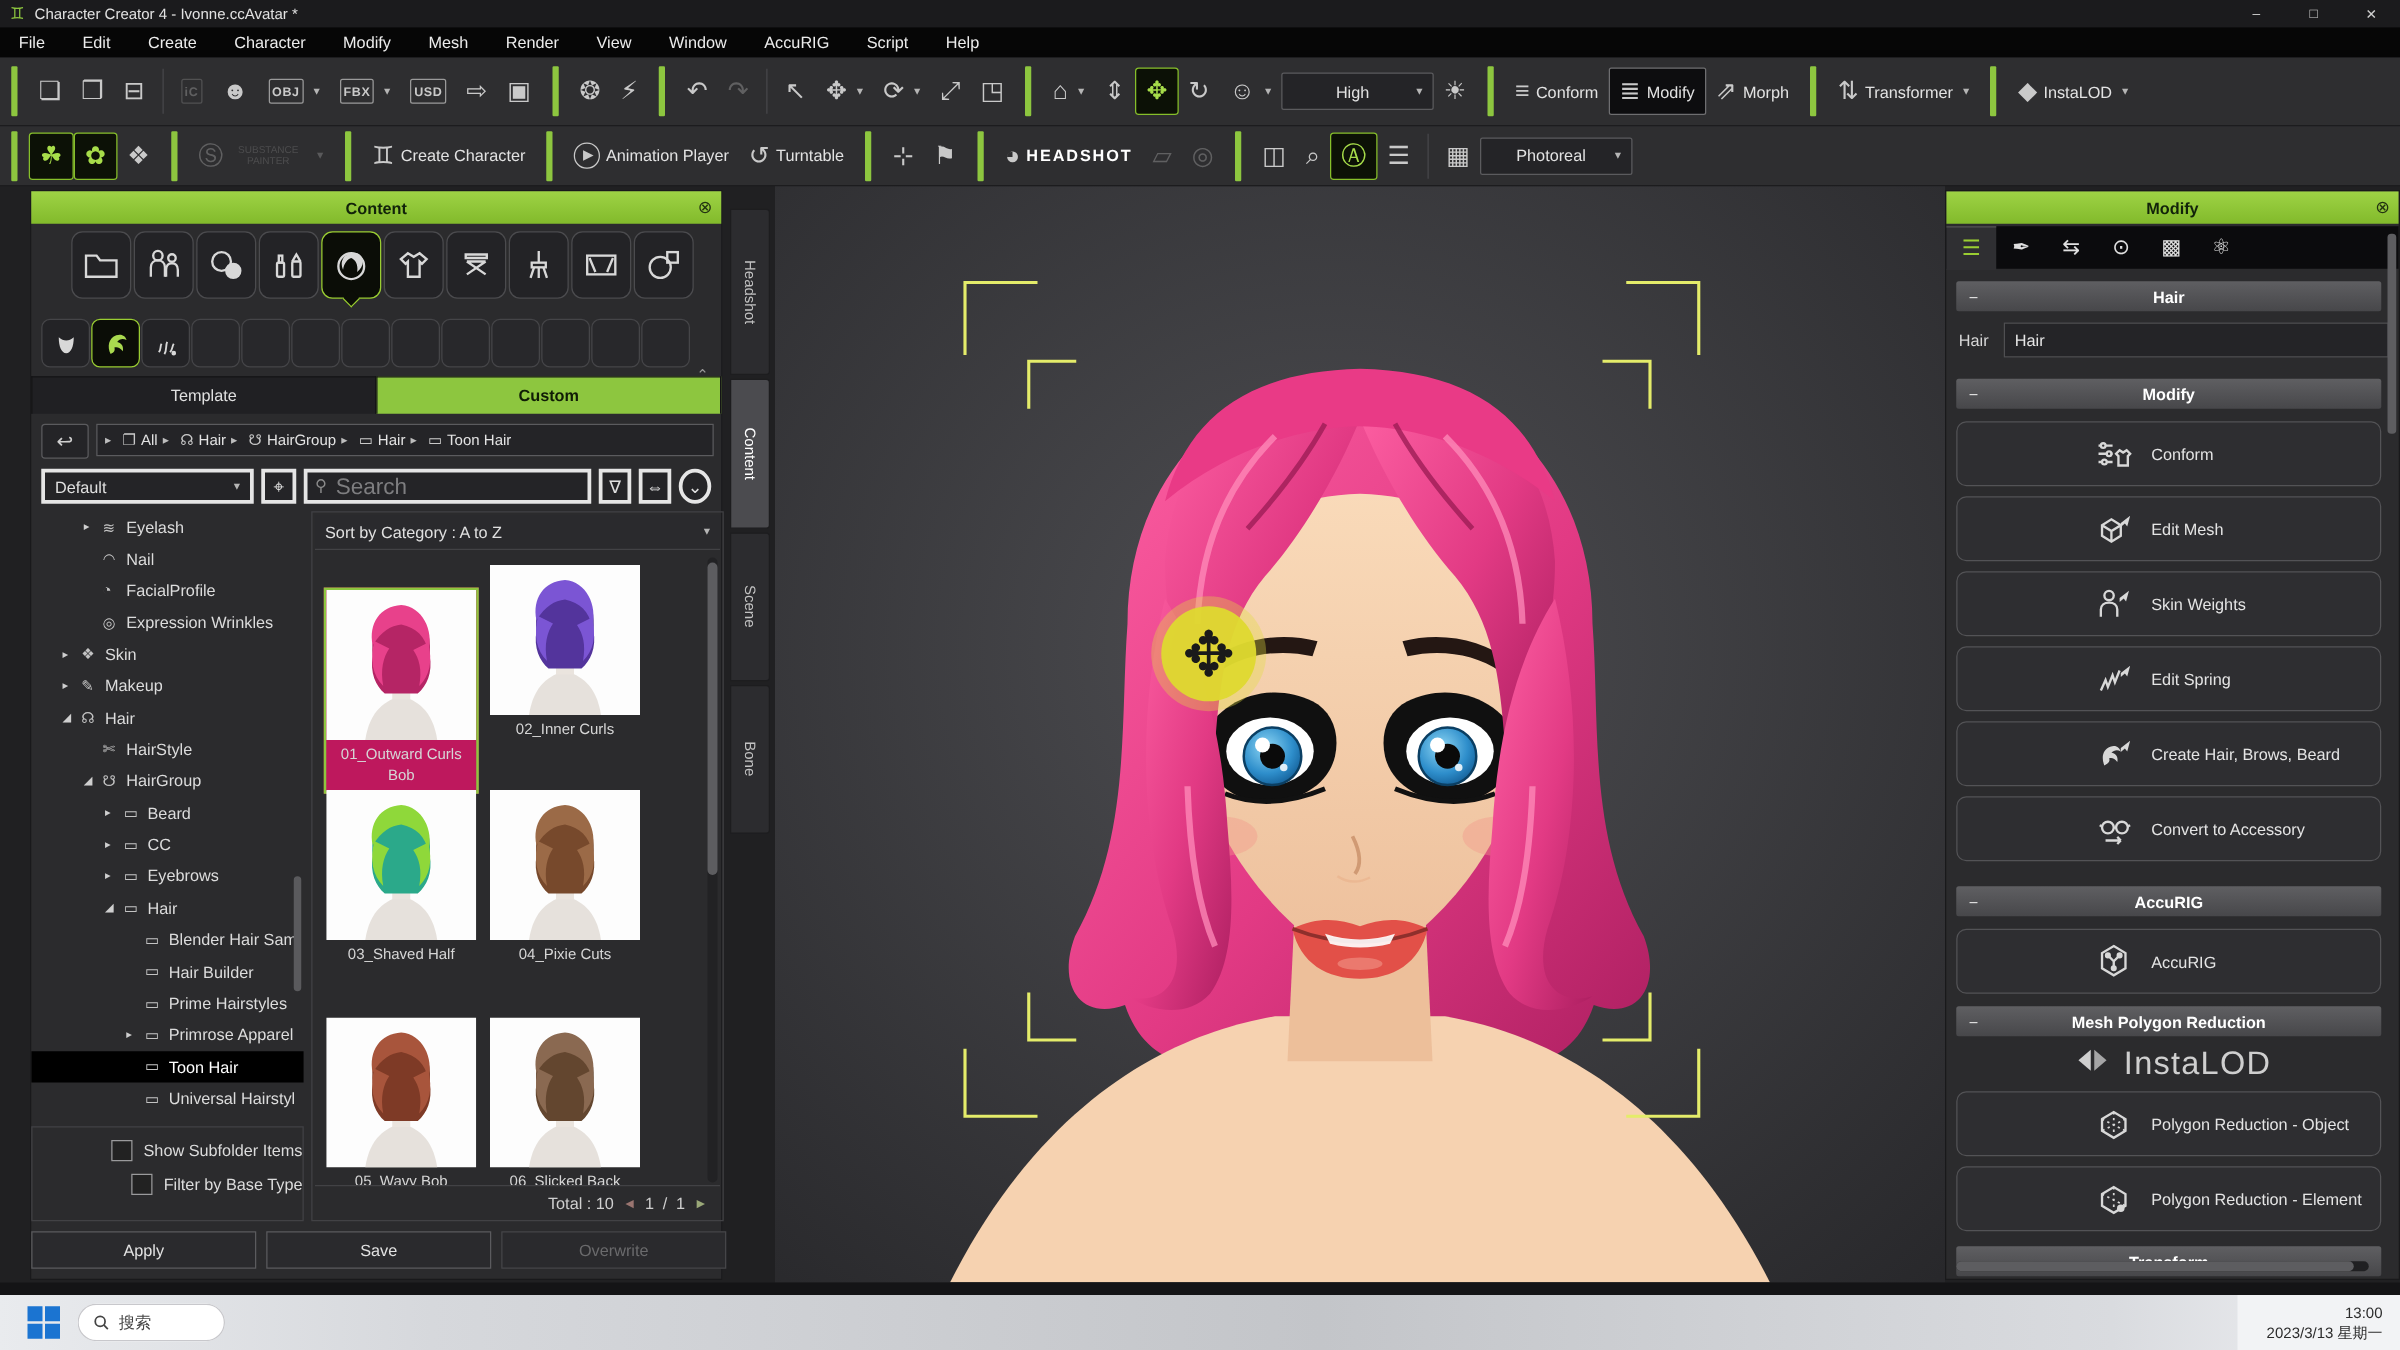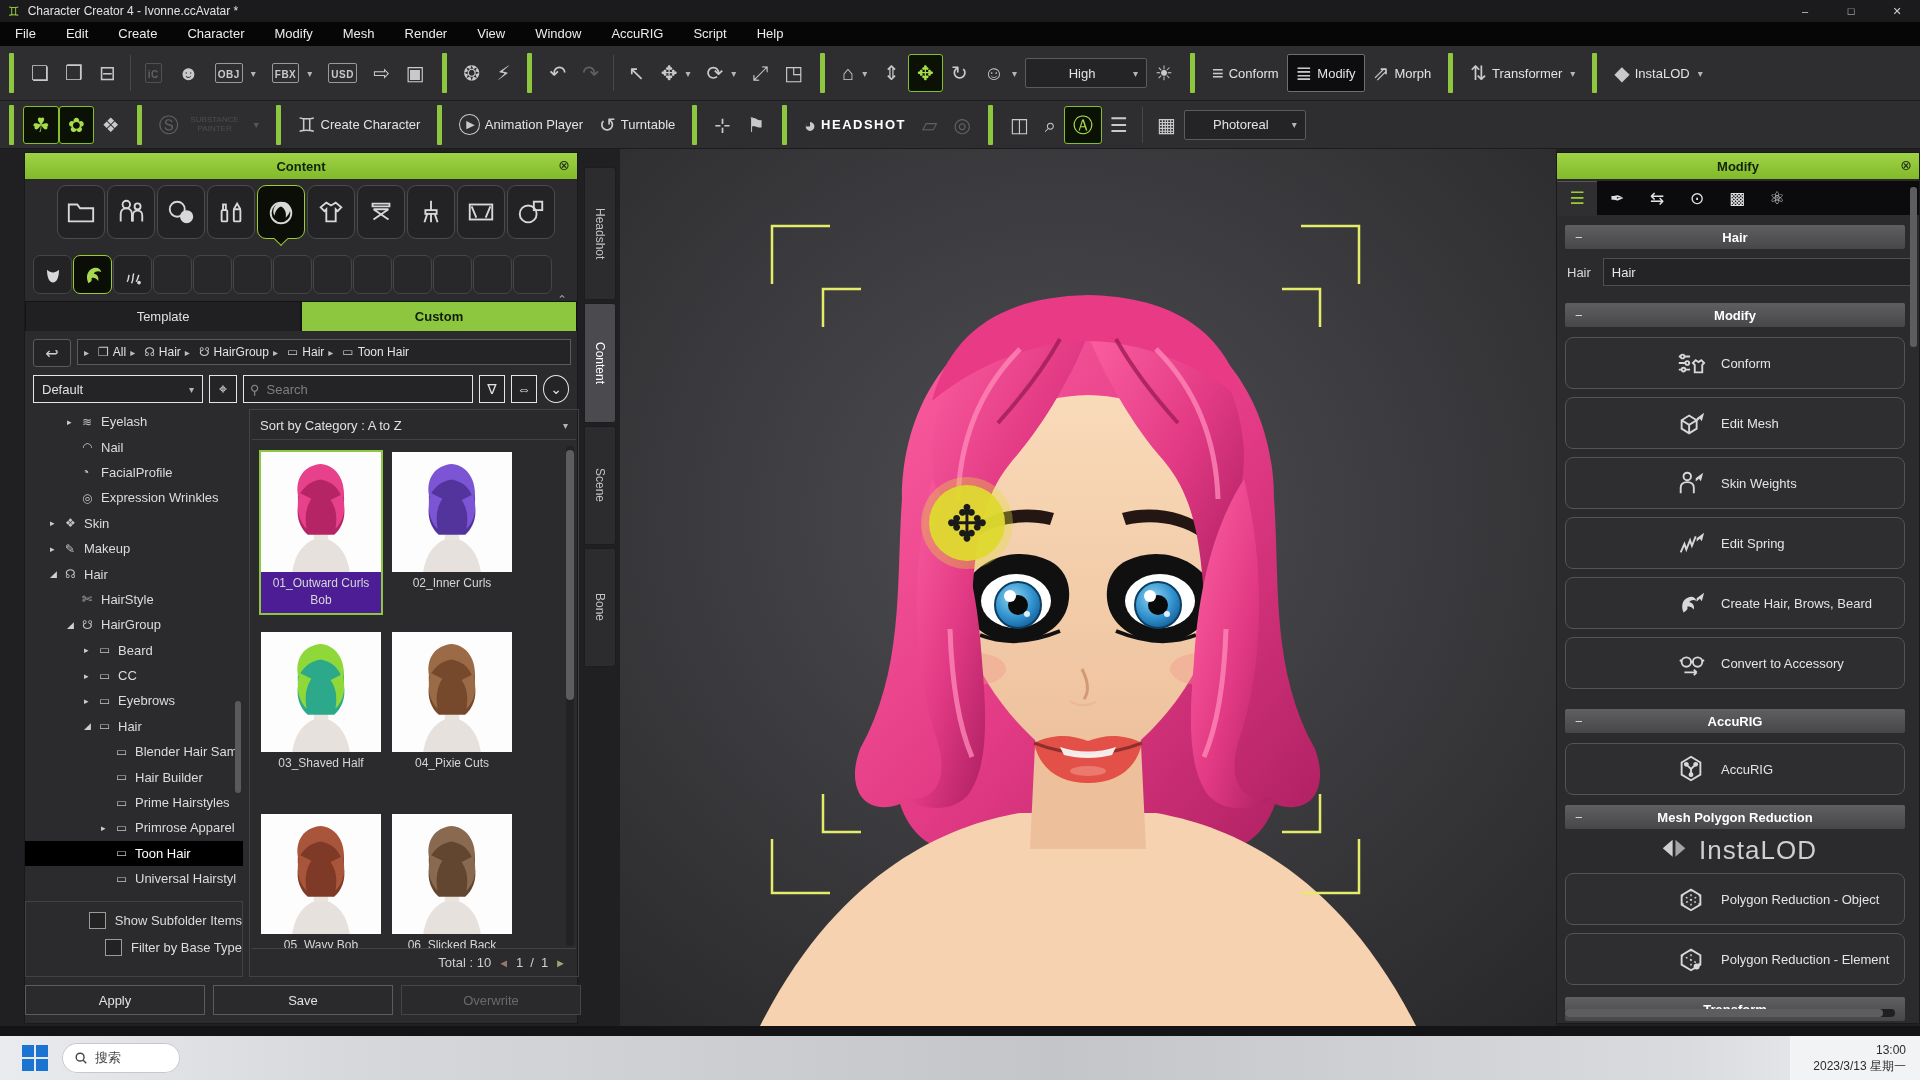--- a/index.html
+++ b/index.html
@@ -66,47 +66,47 @@
   .tab.on{background:#8dc63f;color:#101c06;font-weight:bold;}
   .crumb-back{position:absolute;left:8px;top:186px;width:36px;height:26px;border:1px solid #5b5b5e;
               border-radius:3px;display:flex;align-items:center;justify-content:center;color:#cfcfcf;background:#242427;}
   .crumbbar{position:absolute;left:52px;top:186px;width:494px;height:26px;border:1px solid #5b5b5e;
             background:#242427;display:flex;align-items:center;padding-left:6px;box-sizing:border-box;
             font-size:12px;color:#e3e3e3;overflow:hidden;}
   .crumb-item{display:flex;align-items:center;gap:4px;margin-right:4px;}
   .crumb-item::before{content:"▸";color:#bdbdbd;font-size:10px;margin-right:5px;}
   .crumb-ic{font-size:12px;color:#c9c9c9;}
   .frow{position:absolute;top:222px;height:28px;box-sizing:border-box;}
-  .field{border:1px solid #e5e5e5;background:#242427;color:#e0e0e0;font-size:13px;
+  .field{border:3px solid #e5e5e5;background:#242427;color:#e0e0e0;font-size:13px;
          display:flex;align-items:center;box-sizing:border-box;}
   #preset-dd{left:8px;width:170px;justify-content:space-between;padding:0 8px;}
   #preset-dd::after{content:"▾";font-size:10px;color:#b5b5b5;}
   #locate-btn{left:184px;width:28px;justify-content:center;font-size:15px;}
   #search-box{left:218px;width:230px;padding:0 6px;gap:5px;color:#8b8b8b;}
-  #search-box input{background:transparent;border:0;outline:0;color:#ffffff;font-size:13px;width:180px;
+  #search-box input{background:transparent;border:0;outline:0;color:#ffffff;font-size:18px;width:180px;
                     font-family:inherit;}
   #search-box input::placeholder{color:#7e7e80;}
   .fbtn{width:26px;justify-content:center;font-size:14px;}
   
   #tree{position:absolute;left:0;top:256px;width:218px;height:484px;overflow:hidden;font-size:13px;}
   .tree-row{height:25.4px;display:flex;align-items:center;color:#dcdcdc;
             padding-left:calc(8px + var(--lvl,1)*17px);}
   .tree-row.sel{background:#000;color:#fff;}
   .tw{width:15px;font-size:9px;color:#cfcfcf;flex:0 0 auto;}
   .ti{width:19px;font-size:12px;color:#c3c3c3;flex:0 0 auto;}
   .tl{white-space:nowrap;overflow:hidden;}
   #tree-scroll{position:absolute;left:210px;top:548px;width:6px;height:92px;background:#5a5a5d;border-radius:3px;}
   
   #gridbox{position:absolute;left:224px;top:256px;width:330px;height:568px;border:1px solid #424245;
            box-sizing:border-box;overflow:hidden;}
   #sort-dd{position:absolute;left:2px;top:2px;width:324px;height:28px;justify-content:space-between;
            padding:0 8px;border:0;border-bottom:1px solid #424245;background:#2a2a2d;}
   #sort-dd::after{content:"▾";font-size:10px;color:#b5b5b5;}
   .thumb{position:absolute;width:124px;box-sizing:border-box;border:2px solid transparent;text-align:center;}
-  .thumb.sel{border-color:#8dc63f;background:#4c1d95;}
+  .thumb.sel{border-color:#8dc63f;background:#be185d;margin-top:20px;}
   .th-art{width:120px;height:120px;display:block;}
   .th-label{font-size:12px;color:#d6d6d6;line-height:1.45;padding:3px 2px;}
   #grid-scroll-track{position:absolute;right:4px;top:36px;width:8px;height:500px;background:#222224;border-radius:4px;}
   #grid-scroll{position:absolute;right:4px;top:40px;width:8px;height:250px;background:#5d5d60;border-radius:4px;}
   #total-row{position:absolute;left:2px;bottom:0;width:324px;height:28px;background:#2b2b2d;
              border-top:1px solid #424245;display:flex;align-items:center;justify-content:flex-end;
              gap:7px;font-size:13px;color:#cfcfcf;padding-right:10px;box-sizing:border-box;}
   .pg-prev{color:#9a7570;font-size:11px;} .pg-next{color:#9aa878;font-size:11px;}
   
   #cbbox{position:absolute;left:0;top:748px;width:218px;height:76px;border:1px solid #424245;box-sizing:border-box;}

